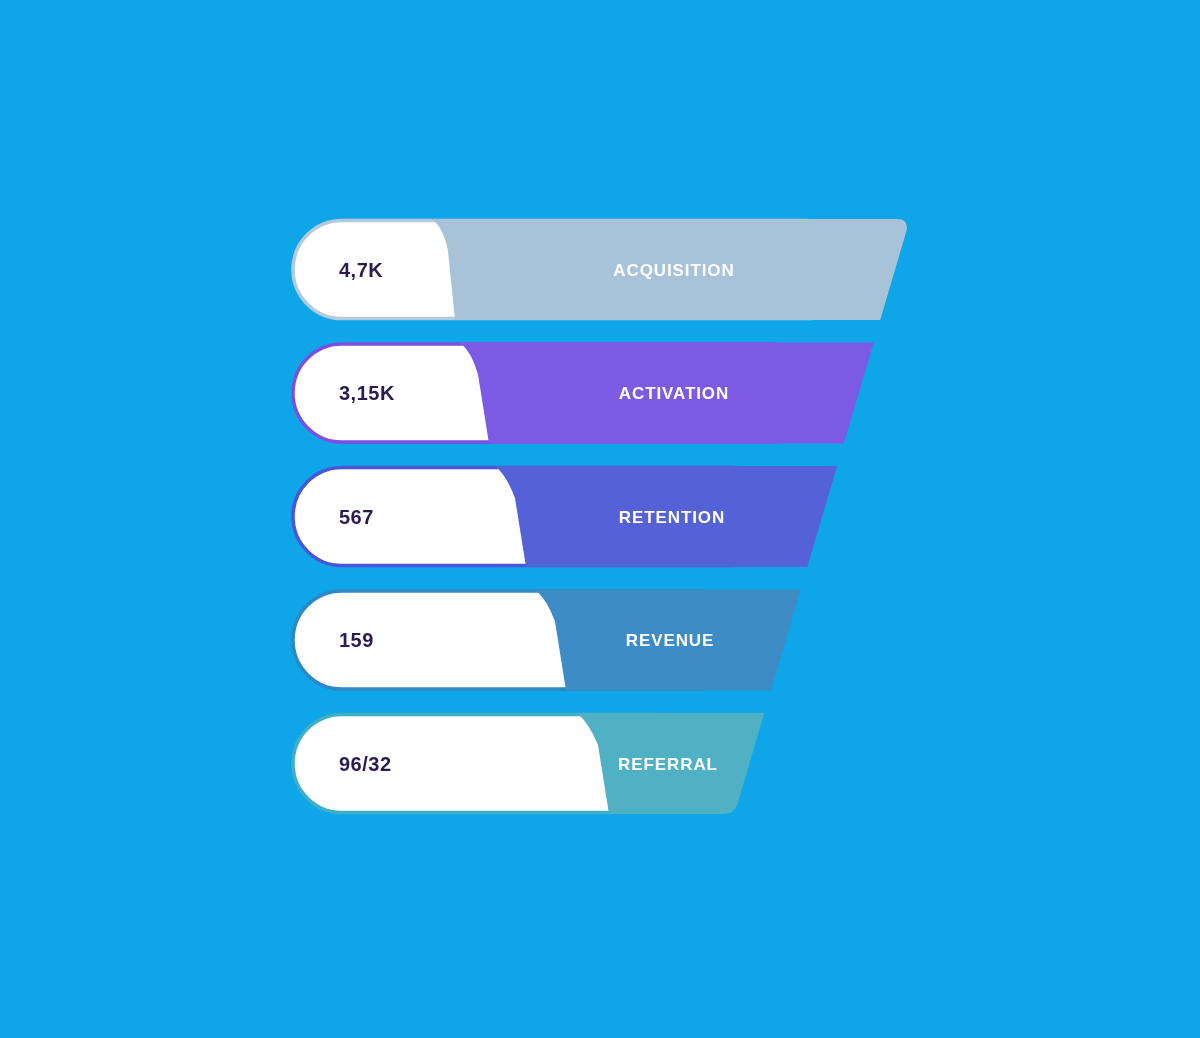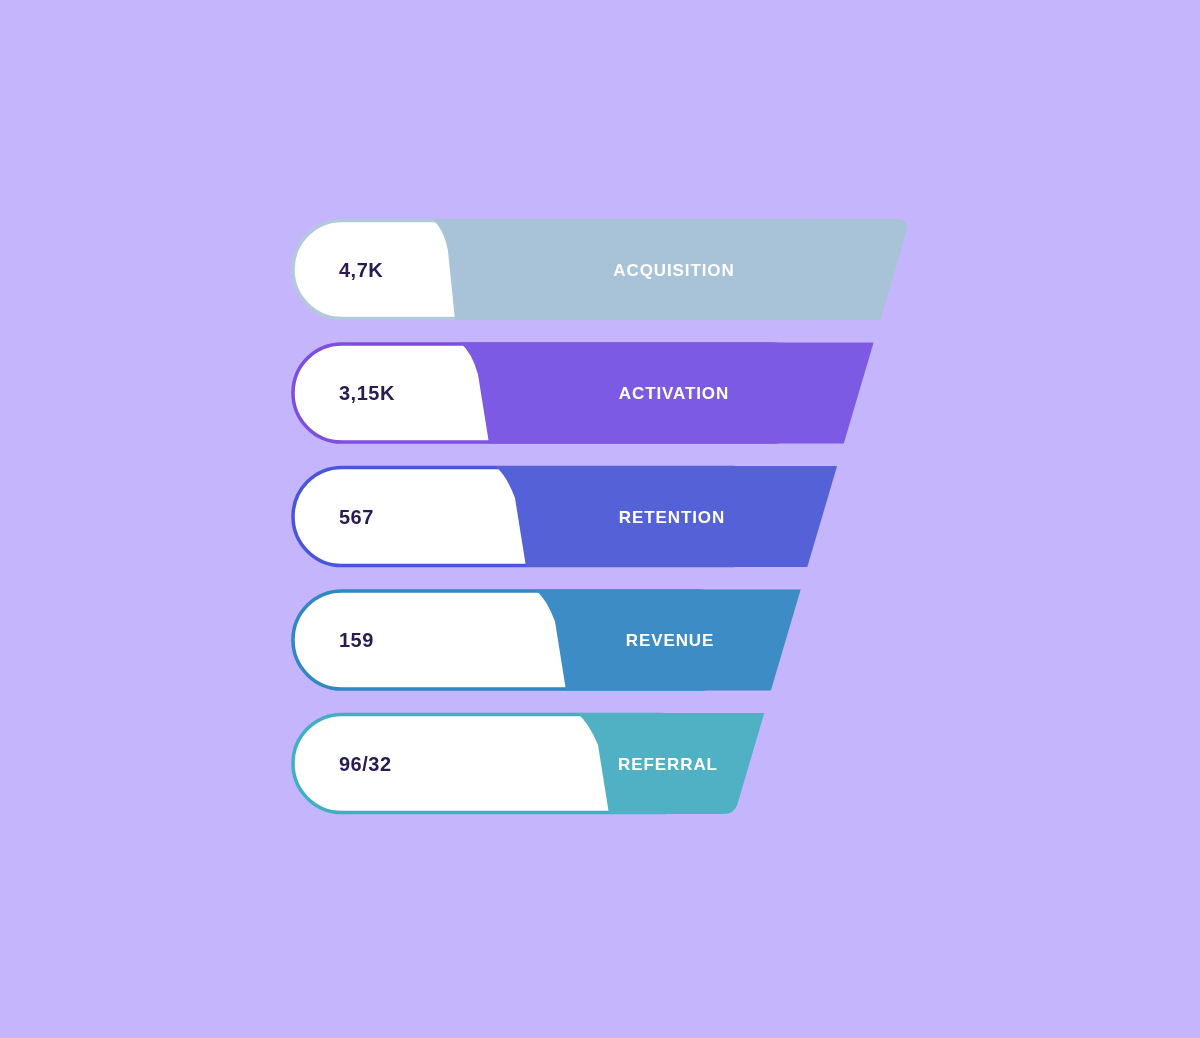--- a/index.html
+++ b/index.html
@@ -8,21 +8,21 @@
     background: #ffffff;
     width: 1200px;
     height: 1038px;
     font-family: "Liberation Sans", sans-serif;
     overflow: hidden;
   }
   .canvas {
     position: relative;
     width: 1200px;
     height: 1038px;
-    background: #c4b5fd;
+    background: #0ea5e9;
   }
   svg { display: block; }
   text {
     font-family: "Liberation Sans", "DejaVu Sans", sans-serif;
   }
   .num {
     font-size: 20px;
     font-weight: bold;
     letter-spacing: 0.5px;
   }

